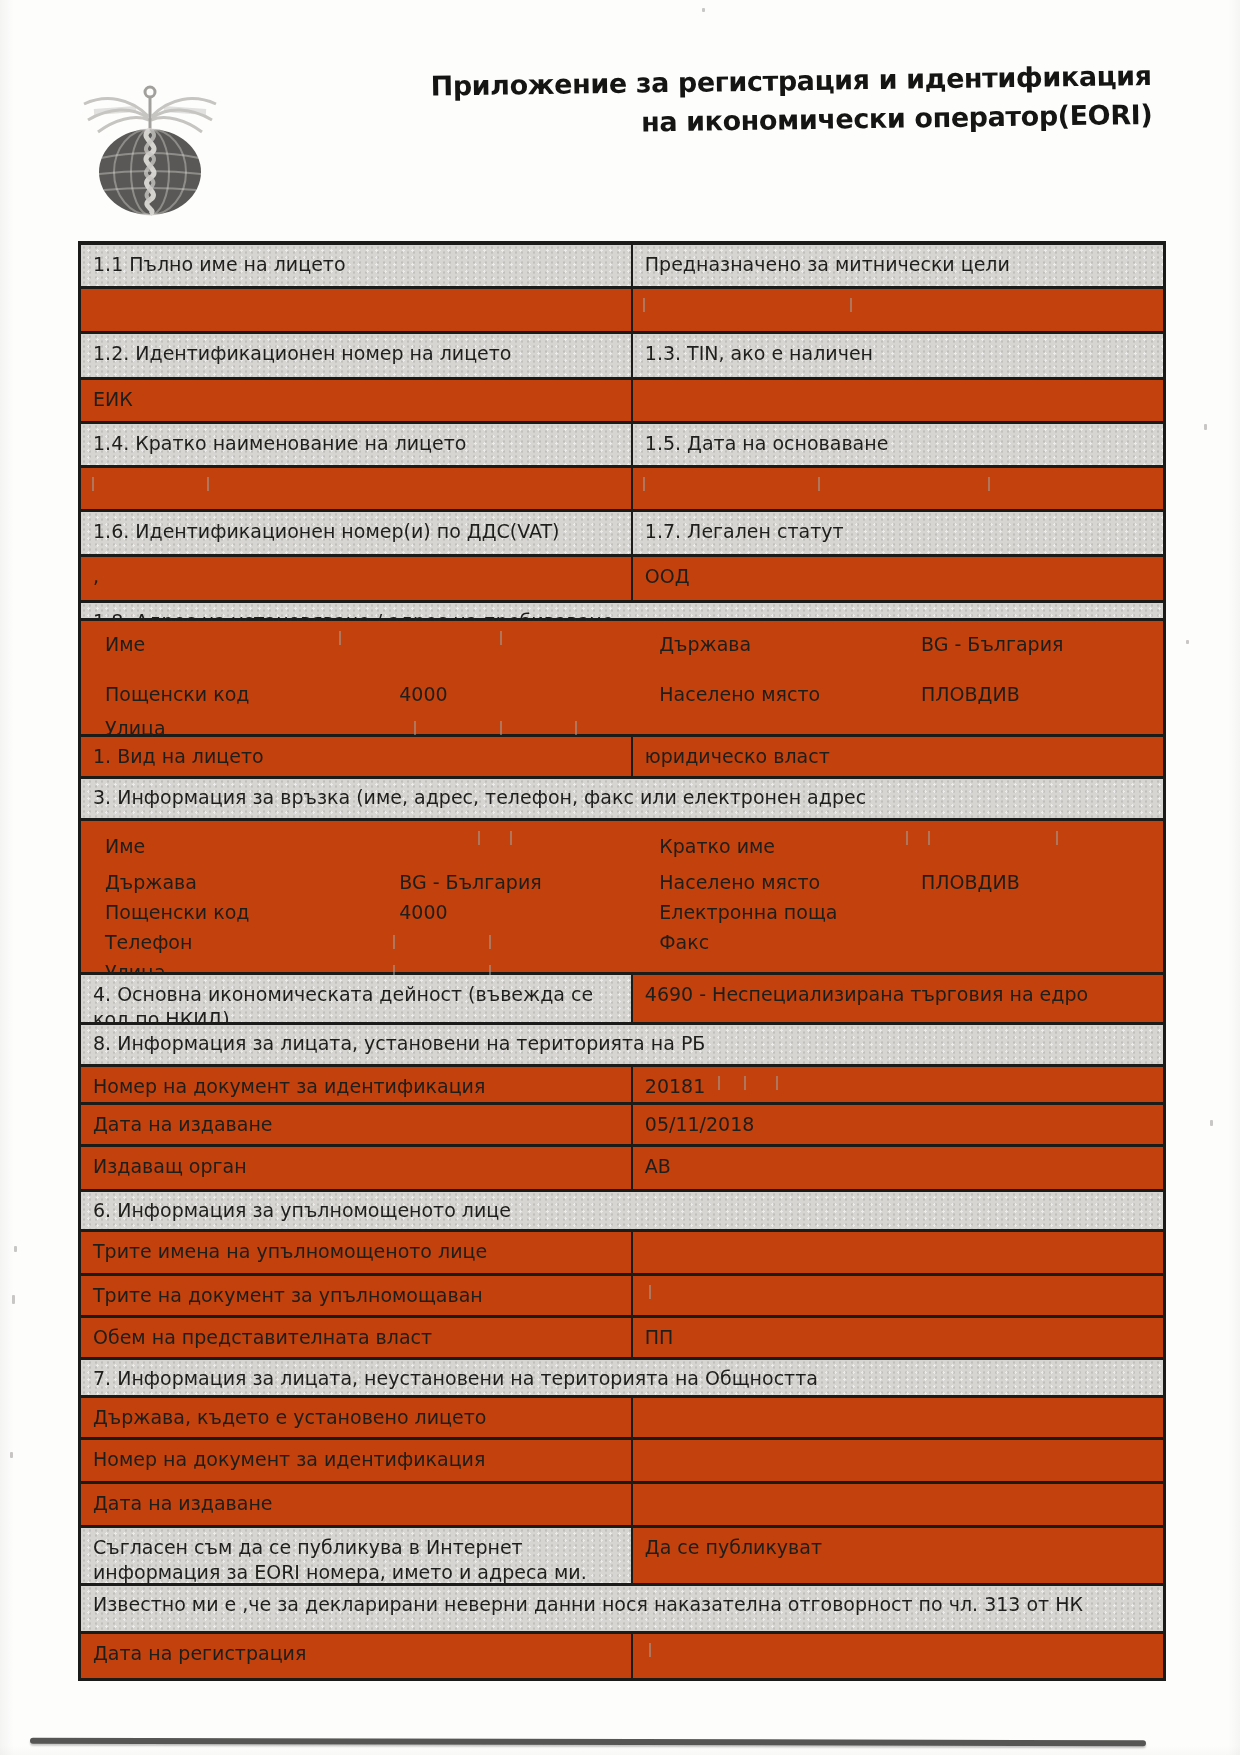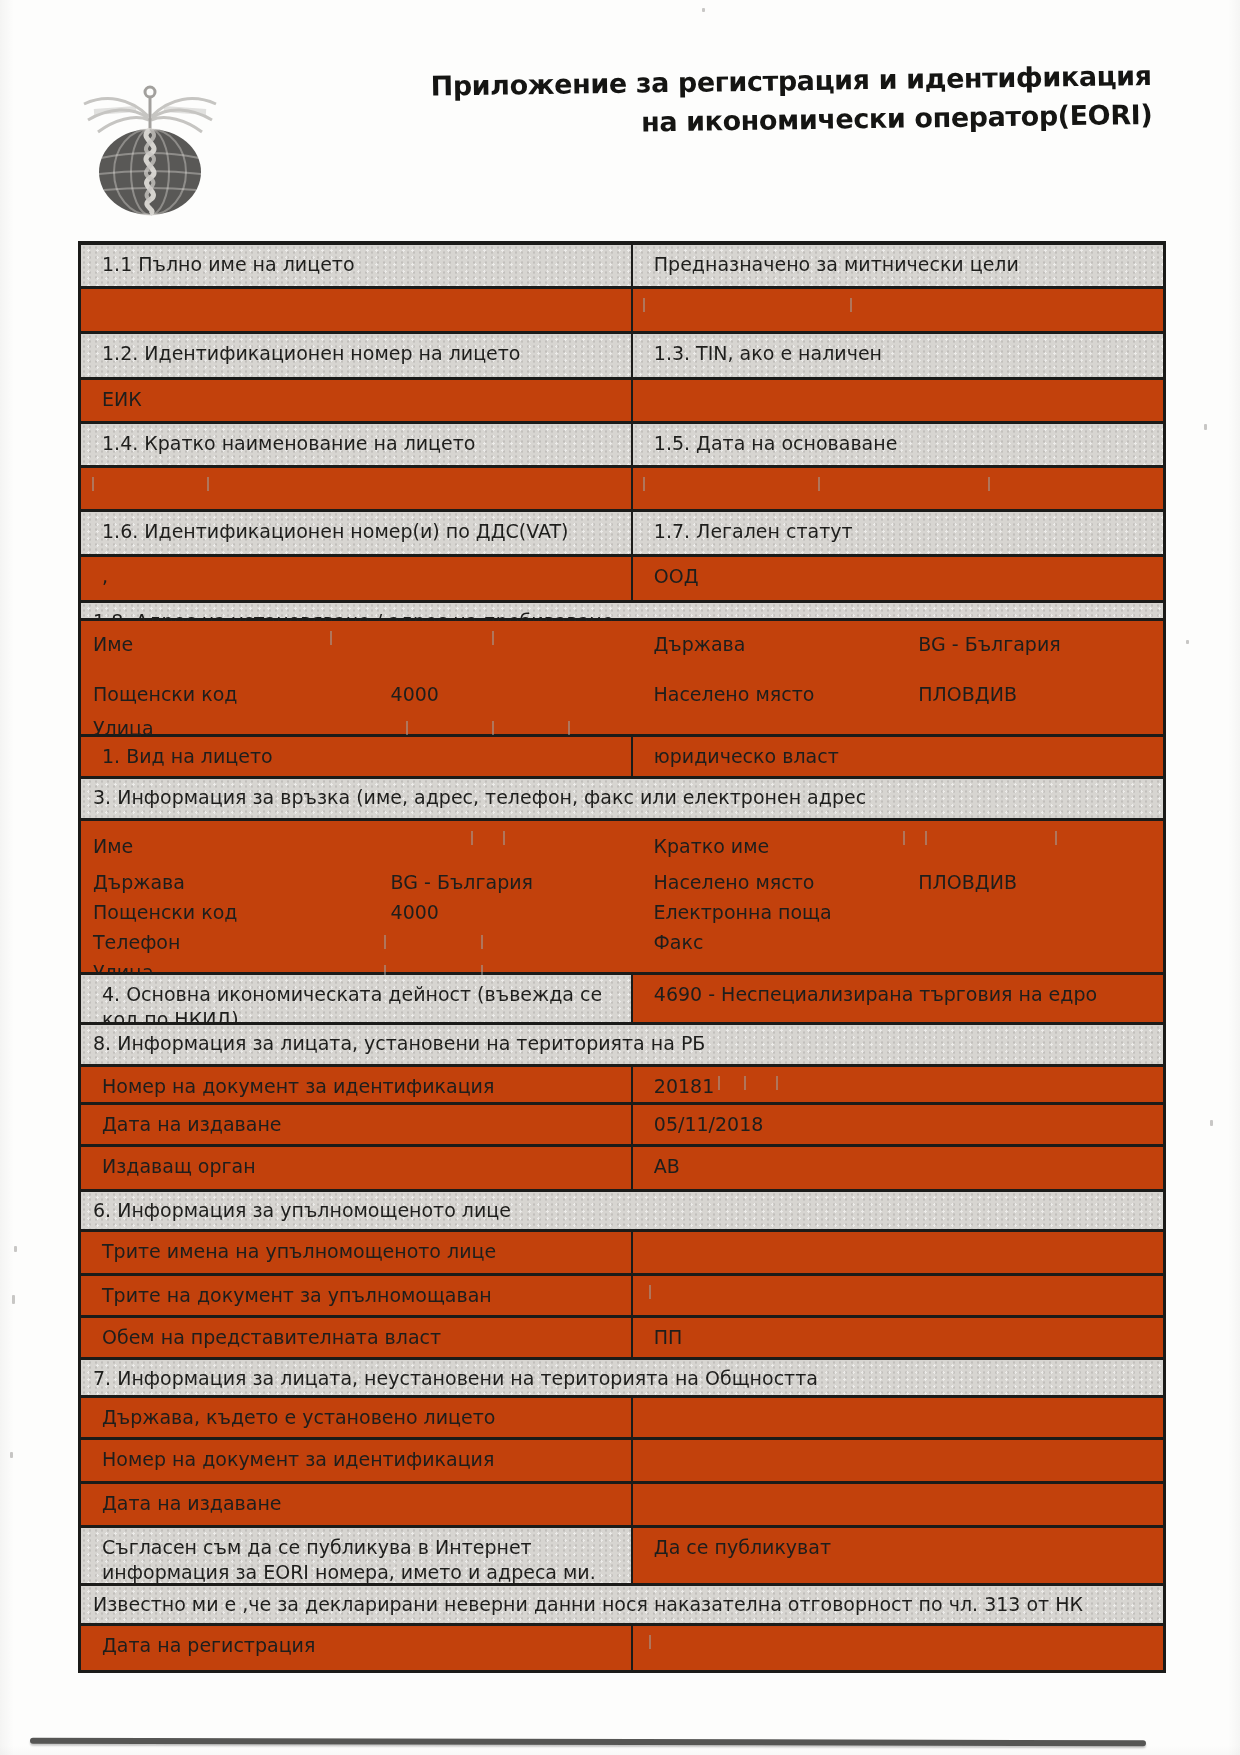--- a/index.html
+++ b/index.html
@@ -27,35 +27,35 @@
     transform:rotate(-.85deg);
   }
   .doc-table{
     position:absolute;left:78px;top:241px;width:1082px;
     border:3px solid #1b1b19;border-top-width:4px;
     background:#fdfdfc;
   }
   .row{box-sizing:border-box;border-bottom:3px solid #1b1b19;position:relative;}
   .row:last-child{border-bottom-width:3px;}
   .row.two{display:flex;}
-  .cell{box-sizing:border-box;position:relative;padding:7px 10px 0 21px;
+  .cell{box-sizing:border-box;position:relative;padding:7px 10px 0 12px;
         font-size:19px;line-height:1.3;overflow:hidden;}
   .cell.left{width:51%;border-right:2px solid #1b1b19;}
   .cell.right{flex:1;}
   .g{ 
     background-color:#d7d5d1;
     background-image:
       radial-gradient(circle, rgba(110,108,104,.20) 1px, transparent 1.3px),
       radial-gradient(circle, rgba(255,255,255,.55) 1px, transparent 1.3px);
     background-size:6px 5px, 9px 7px;
     background-position:0 0, 3px 2px;
   }
   .row.full{padding:6px 10px 0 12px;box-sizing:border-box;font-size:19px;line-height:1.3;}
   
-  .grid{box-sizing:border-box;padding:6px 0 0 0;}
+  .grid{box-sizing:border-box;padding:6px 0 0 12px;}
   .gline{position:relative;display:grid;grid-template-columns:27.5% 24.3% 25.4% 22.8%;
          align-items:start;height:30px;font-size:19px;}
   .gline.tall{height:50px;padding-top:6px;}
   .gline span{padding-left:12px;white-space:nowrap;overflow:hidden;}
   .gline .gv2{padding-left:2px;}
   
   .mk{position:absolute;top:9px;width:2px;height:14px;background:#a3a19d;opacity:.55;}
   .gline .mk{top:4px;}
   
   .scanbar{position:absolute;left:30px;top:1739px;width:1116px;height:6px;
@@ -276,21 +276,21 @@
     <div class="row two" style="height:44px">
       <div class="cell left val"><span>Дата на издаване</span></div>
       <div class="cell right val"><span></span></div>
     </div>
 
     <div class="row two" style="height:58px">
       <div class="cell left g"><span>Съгласен съм да се публикува в Интернет информация за EORI номера, името и адреса ми.</span></div>
       <div class="cell right val"><span>Да се публикуват</span></div>
     </div>
 
-    <div class="row full g" style="height:40px"><span>Известно ми е ,че за декларирани неверни данни нося наказателна отговорност по чл. 313 от НК</span></div>
+    <div class="row full g" style="height:48px"><span>Известно ми е ,че за декларирани неверни данни нося наказателна отговорност по чл. 313 от НК</span></div>
 
     <div class="row two" style="height:44px;border-bottom:none">
       <div class="cell left val"><span>Дата на регистрация</span></div>
       <div class="cell right val"><span></span><i class="mk" style="left: 3%;"></i></div>
     </div>
 
   </div>
 
   <div class="scanbar"></div>
   <div class="speck" style="left:14px;top:1246px"></div>

